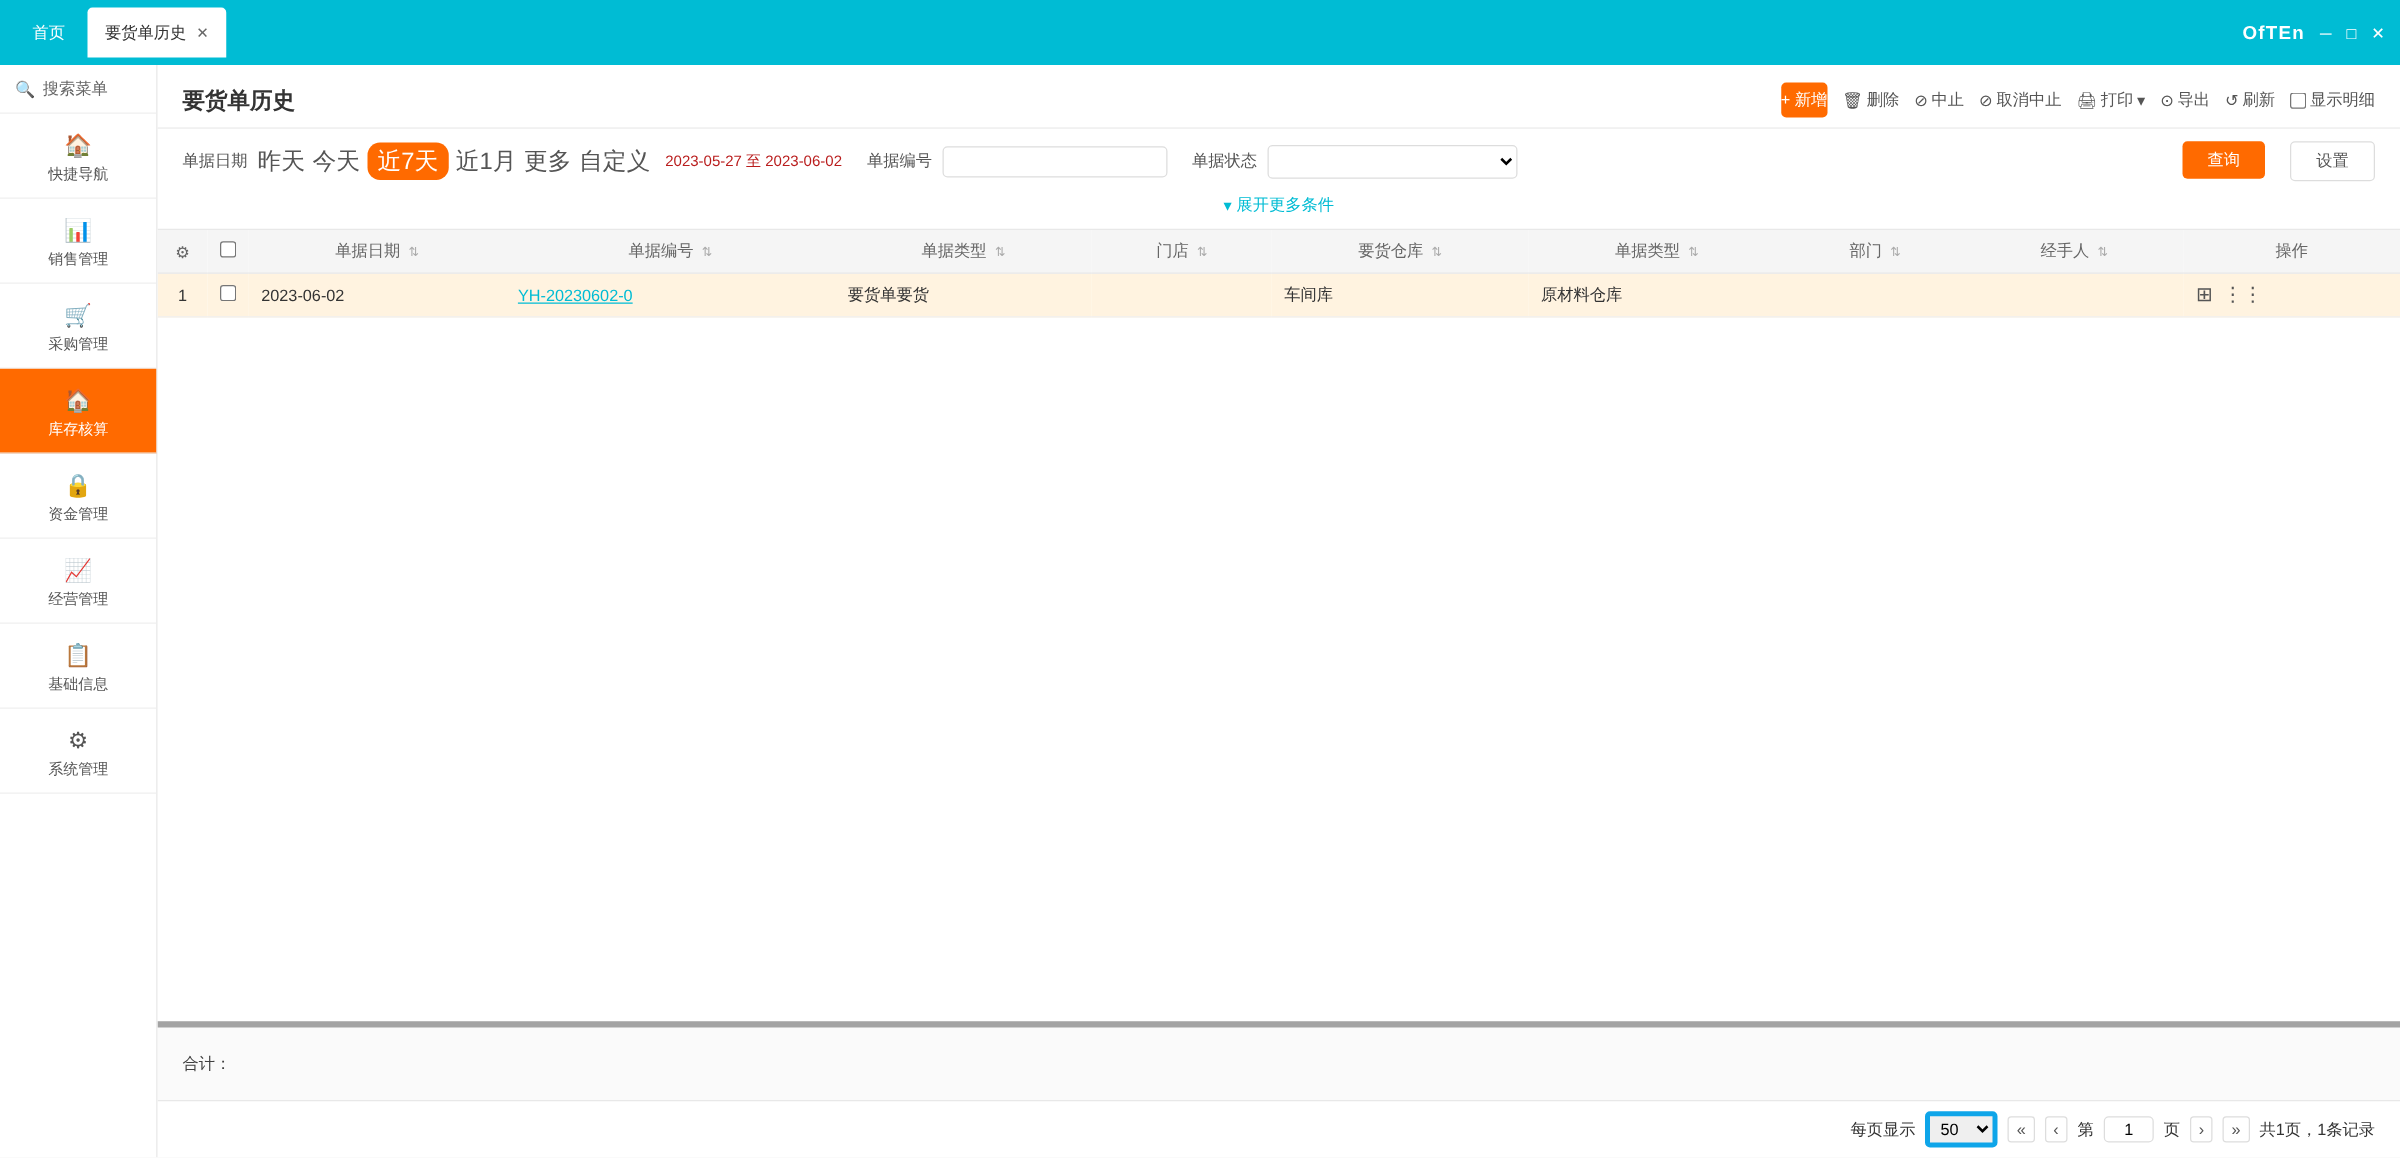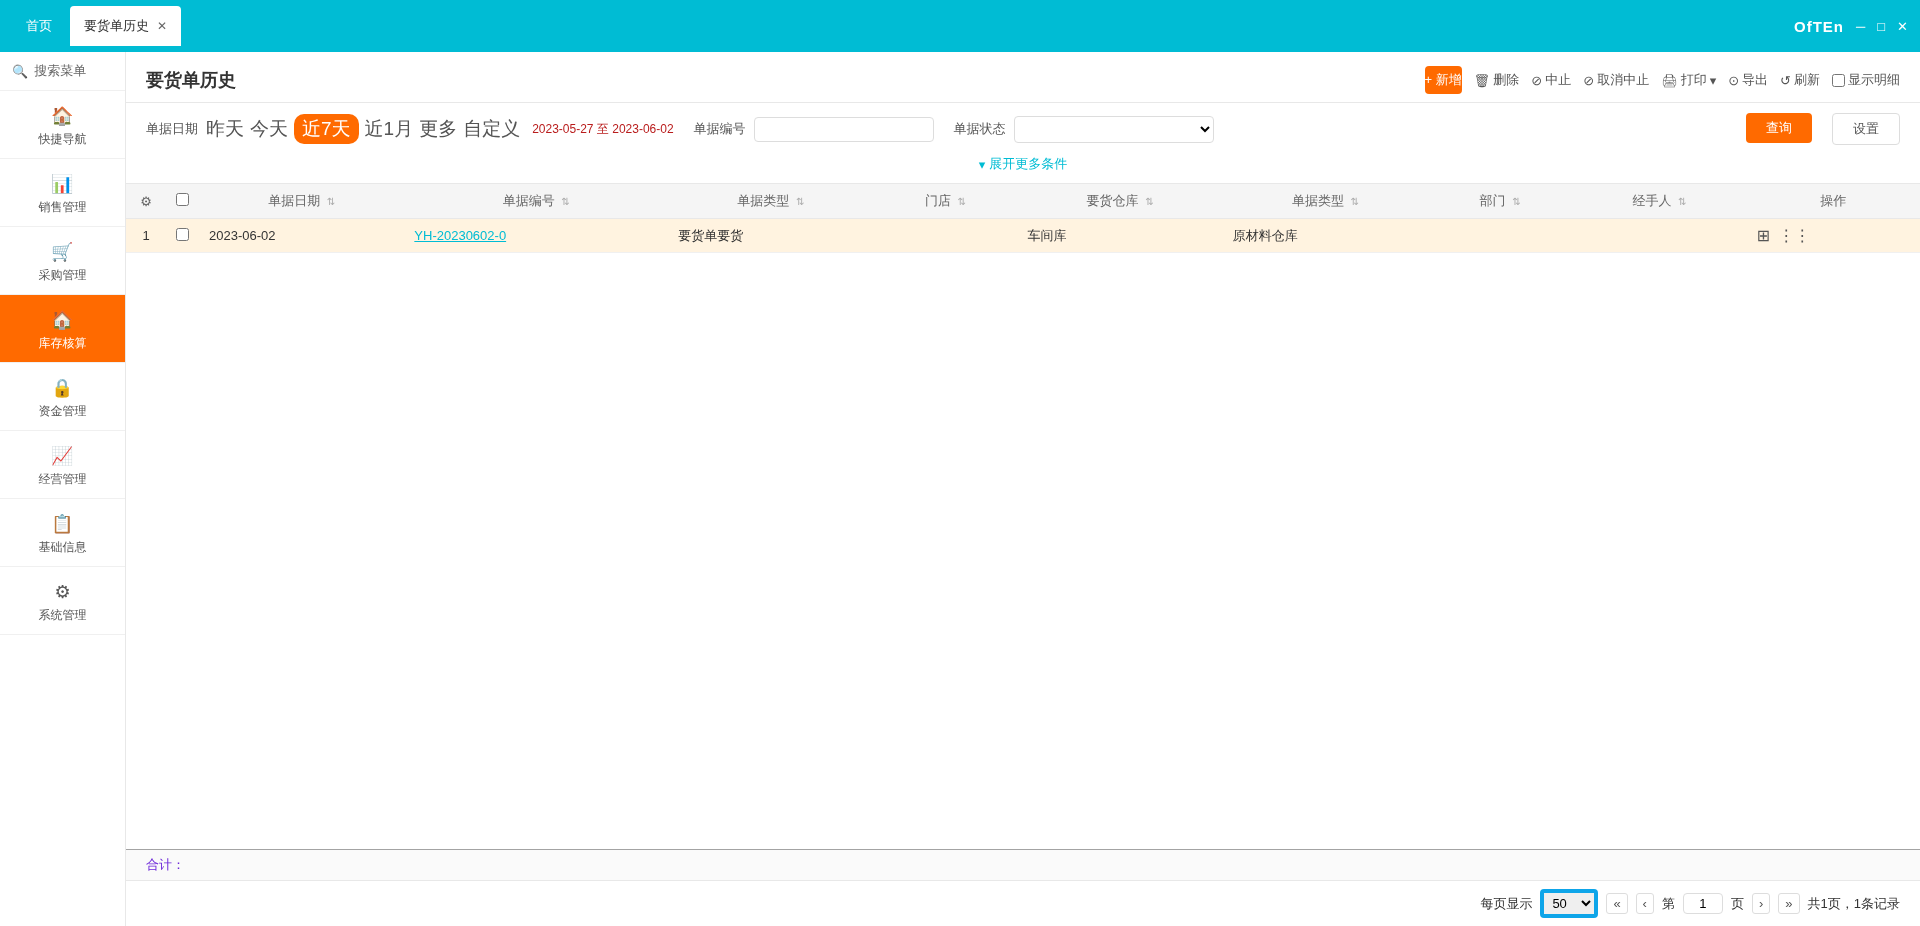--- a/index.html
+++ b/index.html
@@ -55,21 +55,21 @@
     table thead th { padding: 8px 10px; text-align: center; color: #666; font-weight: normal; border-bottom: 1px solid #e8e8e8; white-space: nowrap; cursor: pointer; user-select: none; }
     table thead th .sort-icon { font-size: 10px; color: #aaa; margin-left: 3px; }
     table tbody tr { border-bottom: 1px solid #f0f0f0; }
     table tbody tr.highlighted { background: #fff3e0; }
     table tbody td { padding: 7px 10px; color: #333; white-space: nowrap; }
     .link-text { color: #00bcd4; cursor: pointer; text-decoration: underline; }
     .row-actions { display: flex; gap: 8px; }
     .action-icon { cursor: pointer; color: #555; font-size: 16px; }
 
     
-    .table-footer { background: #fafafa; padding: 6px 20px; font-size: 13px; color: #6d28d9; border-top: 1px solid #a3a3a3; }
+    .table-footer { background: #fafafa; padding: 20px 20px; font-size: 13px; color: #404040; border-top: 5px solid #a3a3a3; }
     .pagination-bar { background: #fff; padding: 8px 20px; display: flex; align-items: center; justify-content: flex-end; gap: 8px; border-top: 1px solid #e8e8e8; font-size: 13px; }
     .page-size-select { border: 4px solid #0ea5e9; border-radius: 4px; padding: 2px 4px; font-size: 13px; }
     .page-btn { cursor: pointer; color: #555; padding: 2px 6px; border-radius: 3px; border: 1px solid #ddd; background: #fff; font-size: 13px; }
     .page-btn:disabled { color: #ccc; cursor: not-allowed; }
     .page-input { border: 1px solid #ddd; border-radius: 4px; padding: 2px 6px; width: 40px; text-align: center; font-size: 13px; }
 
     .checkbox-col { width: 30px; text-align: center; }
     .num-col { width: 40px; text-align: center; }
 
     .display-thin-btn { display: flex; align-items: center; gap: 3px; cursor: pointer; font-size: 13px; color: #555; }

